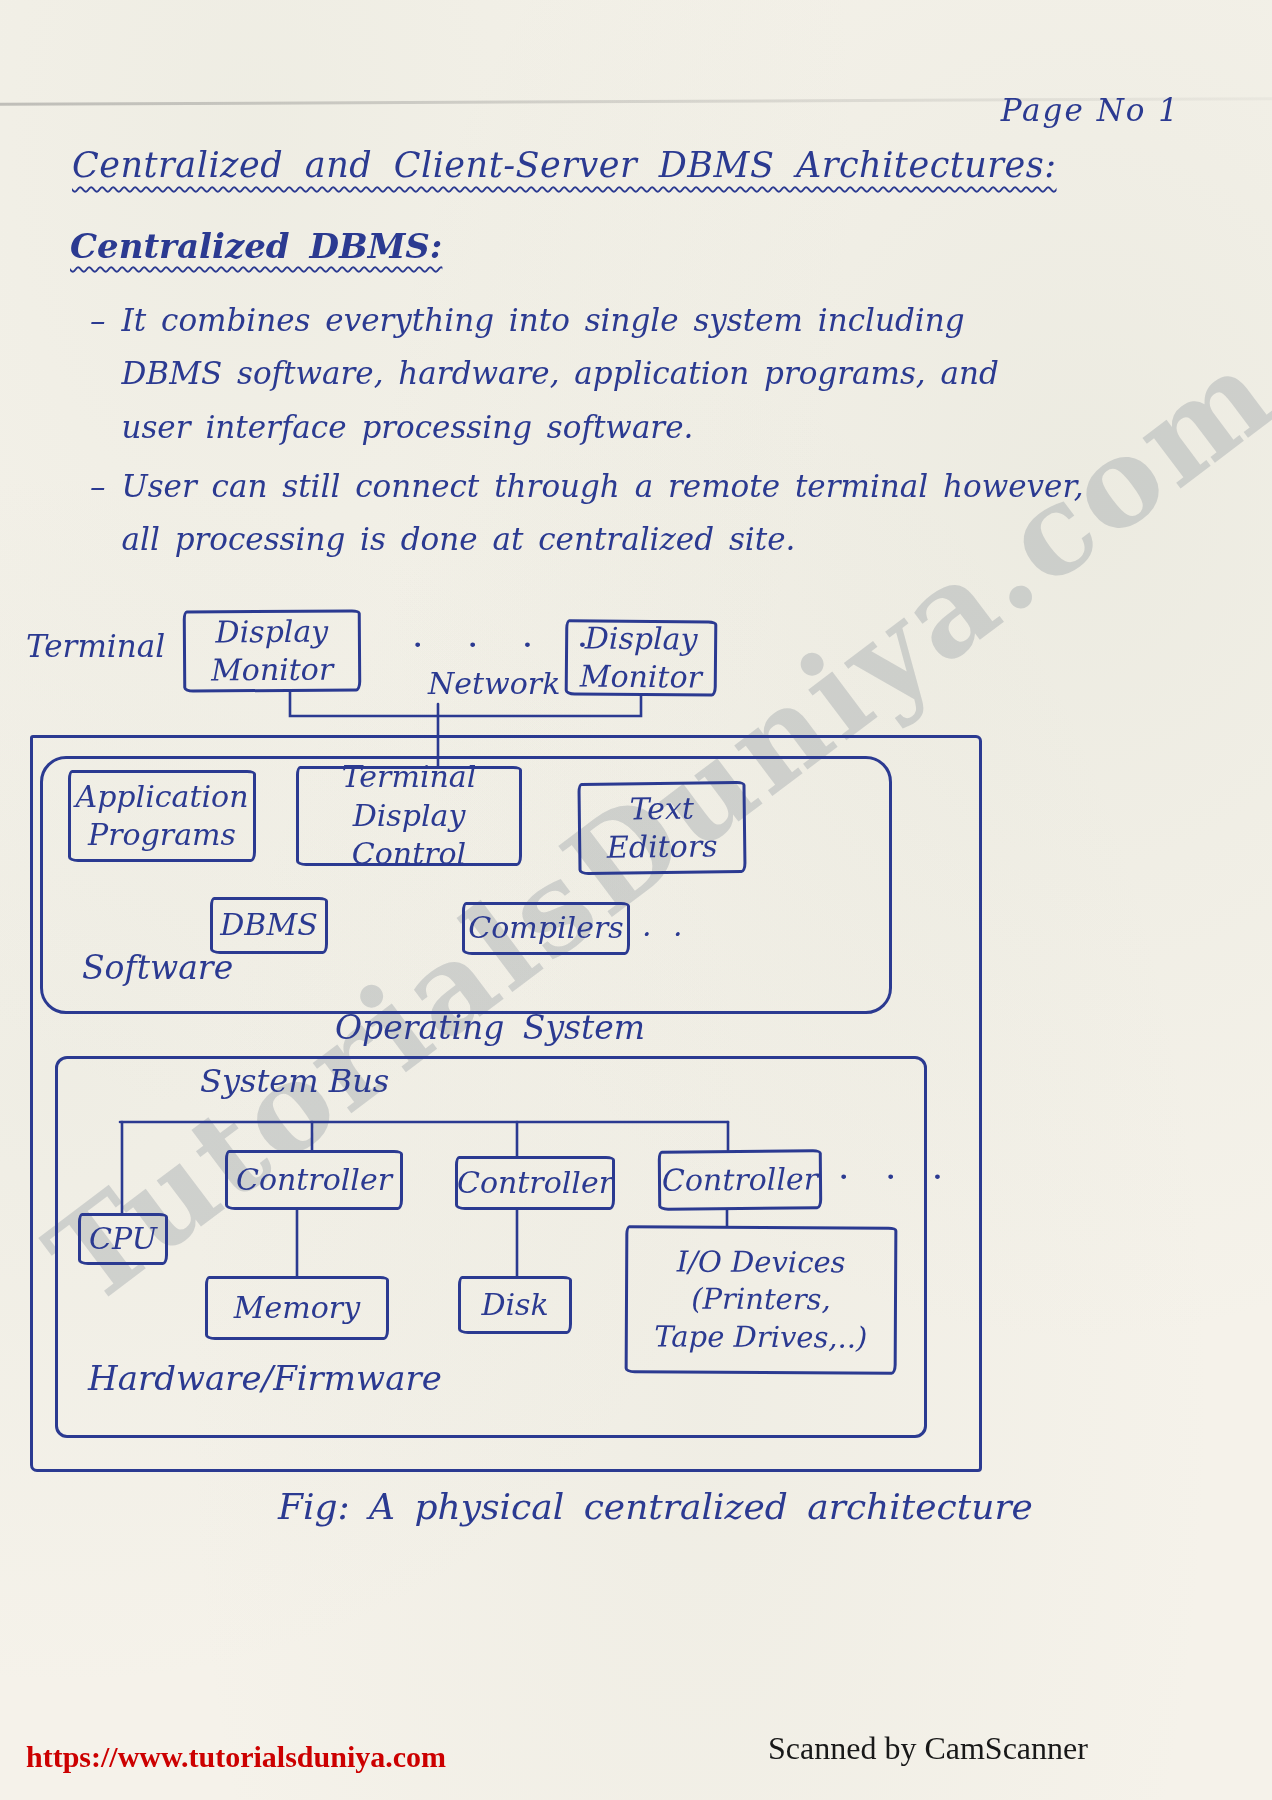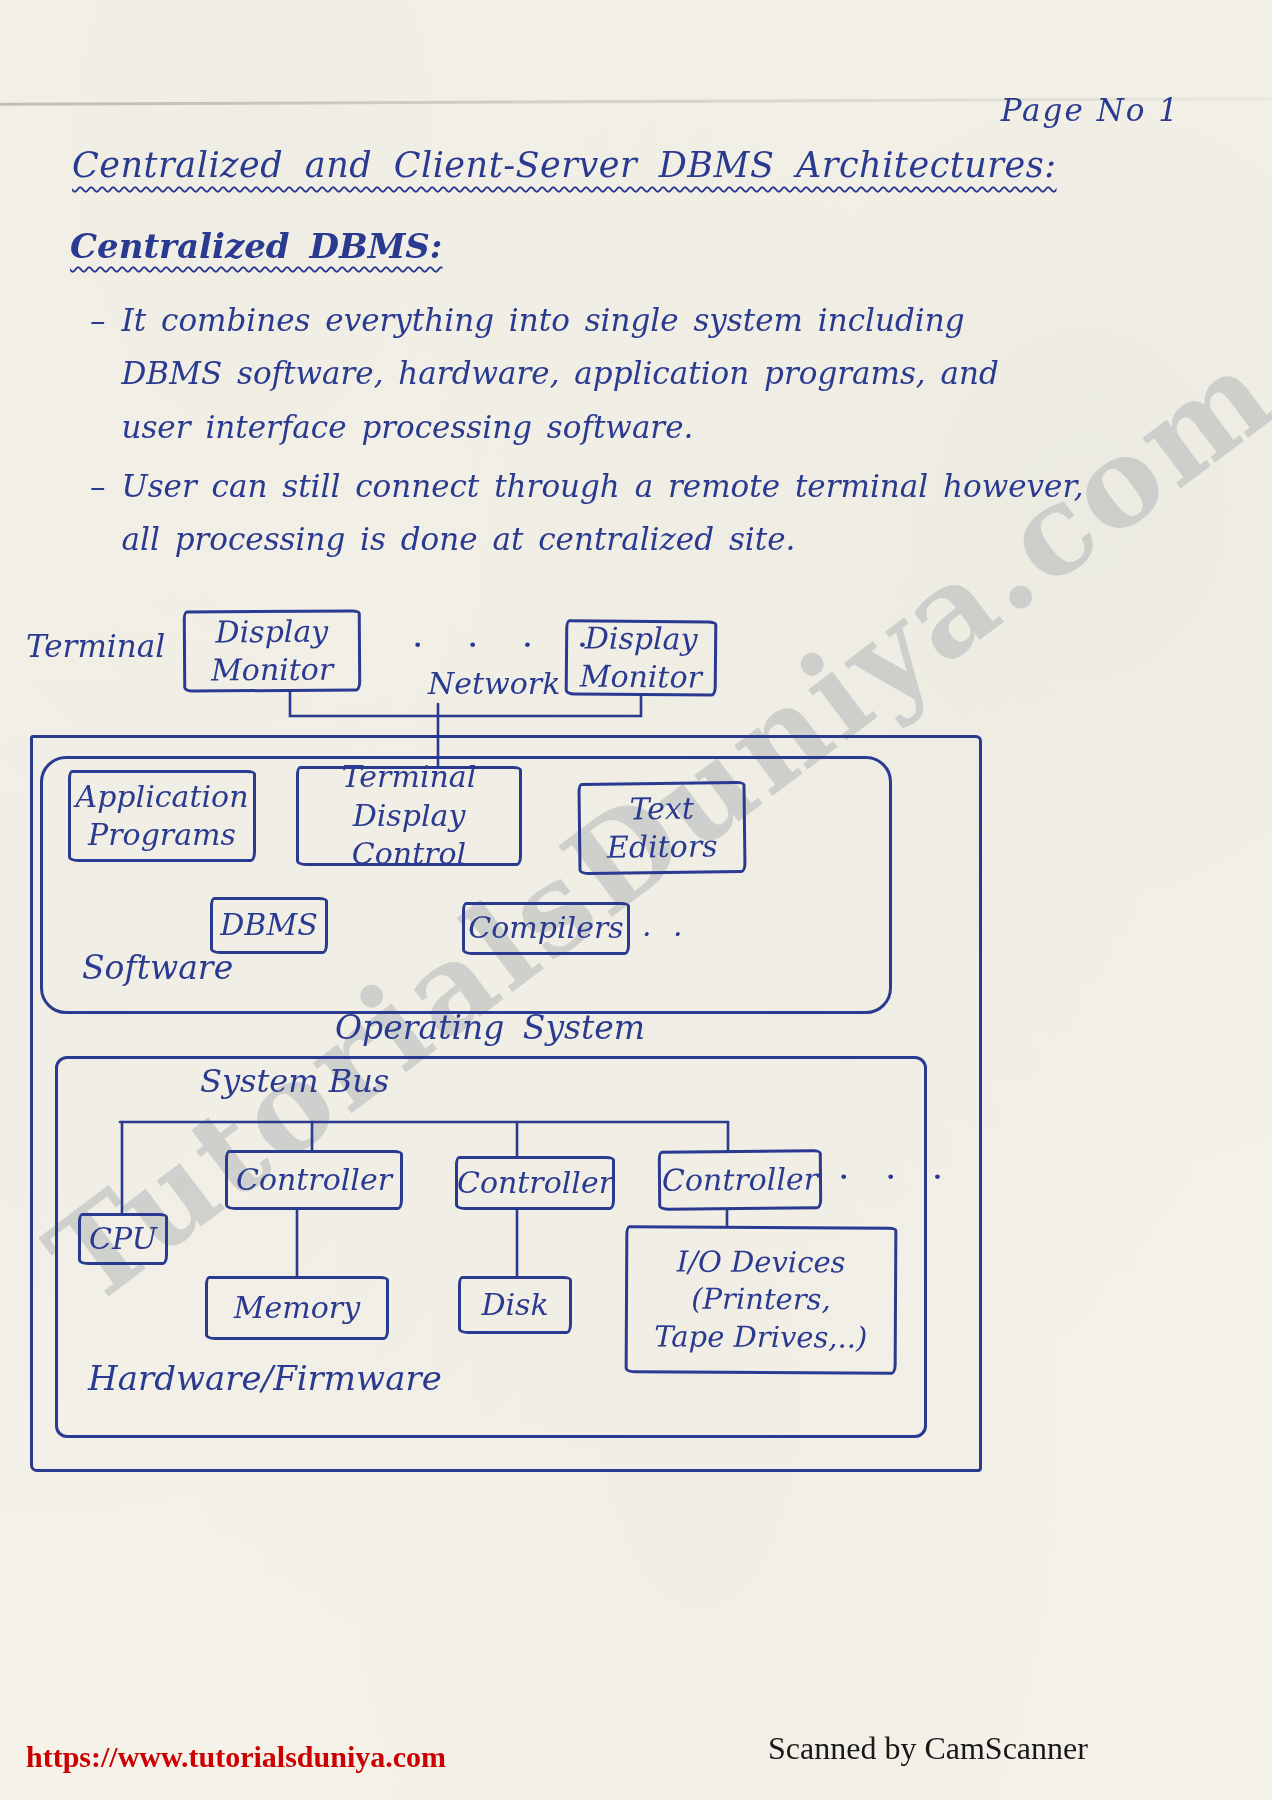--- a/index.html
+++ b/index.html
@@ -172,17 +172,18 @@
   <div class="dbox controller2">Controller</div>
   <div class="dbox controller3">Controller</div>
   <div class="abs controller-dots">· · ·</div>
   <div class="dbox memory-box">Memory</div>
   <div class="dbox disk-box">Disk</div>
   <div class="dbox io-box">I/O Devices
 (Printers,
 Tape Drives,..)</div>
   <div class="hand-label hw-label">Hardware/Firmware</div>
 
+  <div class="hand-label caption">Fig: A physical centralized architecture</div>
 
   <a href="#" class="abs footer-link">https://www.tutorialsduniya.com</a>
   <div class="abs scanner-credit">Scanned by CamScanner</div>
 
 </div>
 
 </body></html>

